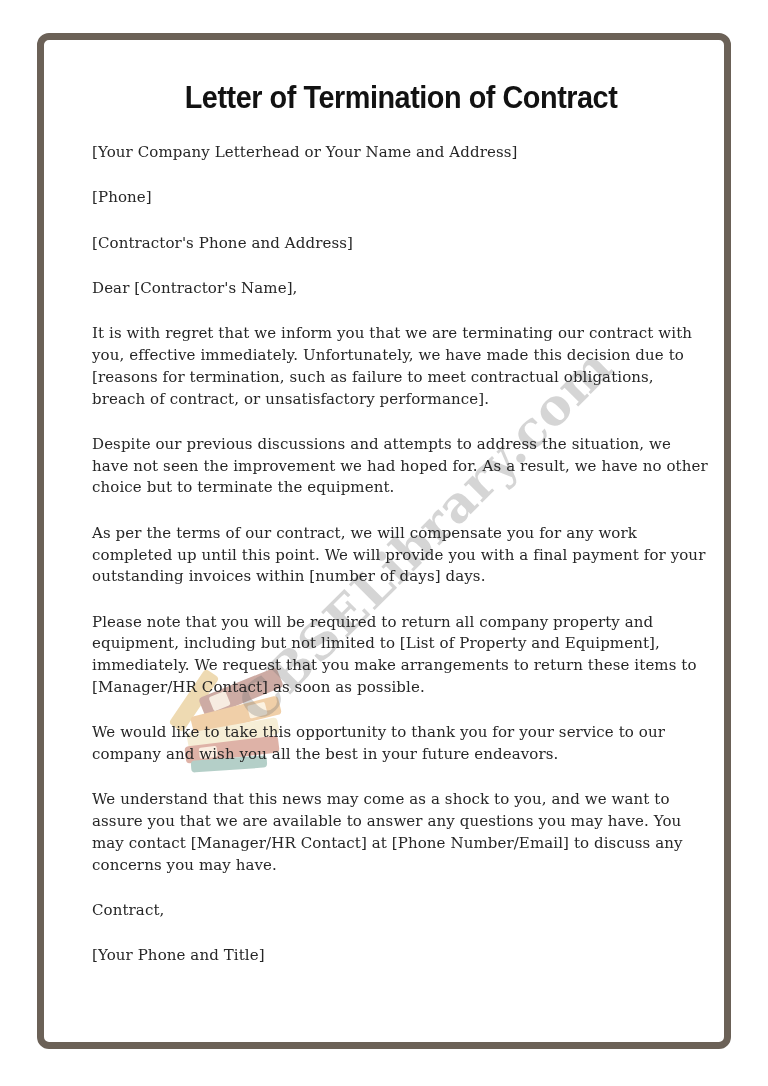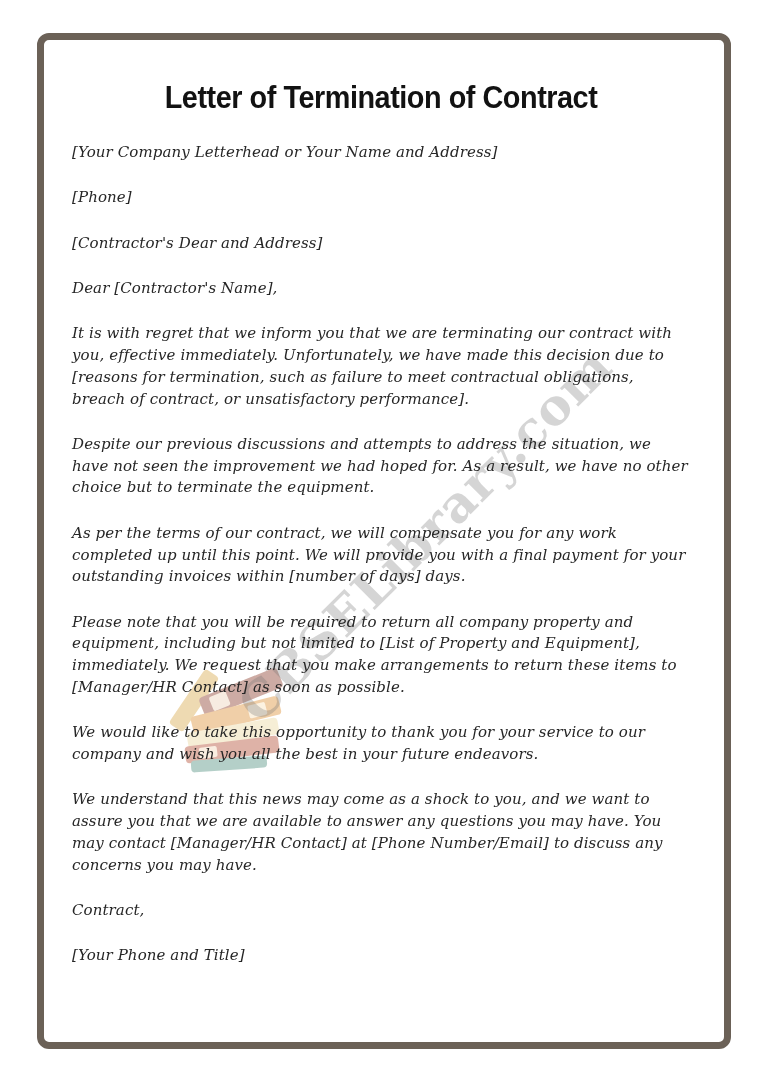--- a/index.html
+++ b/index.html
@@ -67,21 +67,21 @@
   }
   .b-lean  { left: -2px; top: 16px; width: 66px; height: 17px; background: #d9a94a; transform: rotate(-56deg); }
   .b-top   { left: 36px; top: 6px;  width: 84px; height: 21px; background: #8a3a28; transform: rotate(-22deg); }
   .b-2     { left: 28px; top: 30px; width: 90px; height: 19px; background: #dd8f33; transform: rotate(-14deg); }
   .b-3     { left: 24px; top: 49px; width: 92px; height: 17px; background: #ecd7a0; transform: rotate(-10deg); }
   .b-4     { left: 22px; top: 65px; width: 94px; height: 17px; background: #b34a30; transform: rotate(-7deg); }
   .b-5     { left: 28px; top: 82px; width: 76px; height: 12px; background: #4f8f7d; transform: rotate(-4deg); }
   
   .content {
     position: absolute;
-    left: 72px;
+    left: 92px;
     top: 80px;
     width: 618px;
     z-index: 2;
   }
   .title {
     margin: 0 0 26px 0;
     font-family: "Liberation Sans", sans-serif;
     font-weight: 700;
     font-size: 31px;
     letter-spacing: -0.5px;
@@ -89,21 +89,20 @@
     text-align: center;
     transform: scaleX(0.93);
     transform-origin: center;
   }
   .line {
     margin: 0 0 23.5px 0;
     font-size: 15px;
     line-height: 21.8px;
     color: #262626;
     letter-spacing: 0.1px;
-    font-style: italic;
   }
 </style>
 </head>
 <body>
 
 <div class="page">
 
   <div class="frame"></div>
 
   <div class="watermark-layer">
@@ -121,21 +120,21 @@
         </div>
       <div class="bk b-5"></div>
     </div>
     <div class="wm-text">CBSELibrary.com</div>
   </div>
 
   <div class="content">
     <h1 class="title">Letter of Termination of Contract</h1>
     <p class="line">[Your Company Letterhead or Your Name and Address]</p>
     <p class="line">[Phone]</p>
-    <p class="line">[Contractor's Dear and Address]</p>
+    <p class="line">[Contractor's Phone and Address]</p>
     <p class="line">Dear [Contractor's Name],</p>
     <p class="line">It is with regret that we inform you that we are terminating our contract with you, effective immediately. Unfortunately, we have made this decision due to [reasons for termination, such as failure to meet contractual obligations, breach of contract, or unsatisfactory performance].</p>
     <p class="line">Despite our previous discussions and attempts to address the situation, we have not seen the improvement we had hoped for. As a result, we have no other choice but to terminate the equipment.</p>
     <p class="line">As per the terms of our contract, we will compensate you for any work completed up until this point. We will provide you with a final payment for your outstanding invoices within [number of days] days.</p>
     <p class="line">Please note that you will be required to return all company property and equipment, including but not limited to [List of Property and Equipment], immediately. We request that you make arrangements to return these items to [Manager/HR Contact] as soon as possible.</p>
     <p class="line">We would like to take this opportunity to thank you for your service to our company and wish you all the best in your future endeavors.</p>
     <p class="line">We understand that this news may come as a shock to you, and we want to assure you that we are available to answer any questions you may have. You may contact [Manager/HR Contact] at [Phone Number/Email] to discuss any concerns you may have.</p>
     <p class="line">Contract,</p>
     <p class="line">[Your Phone and Title]</p>
   </div>

